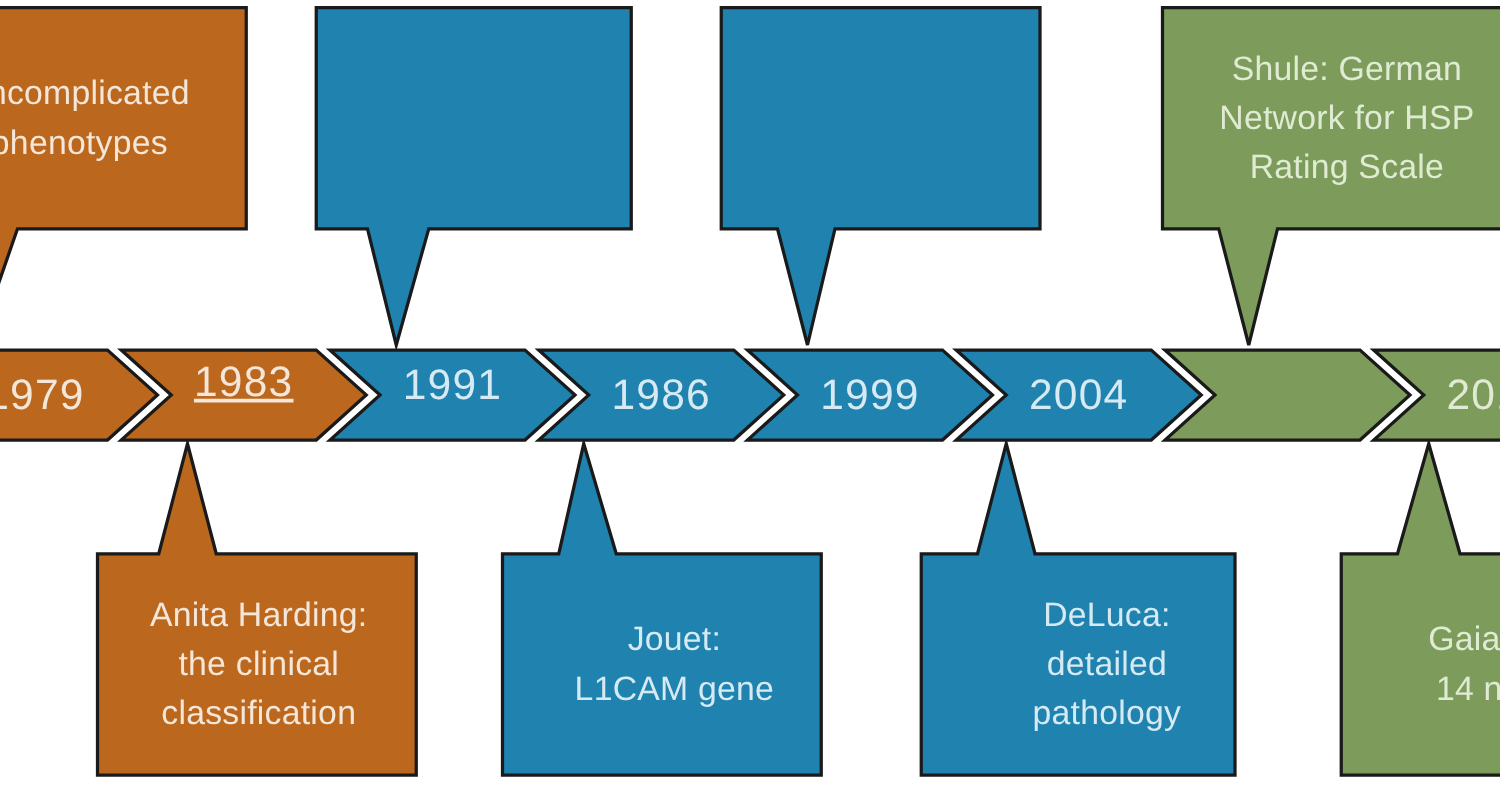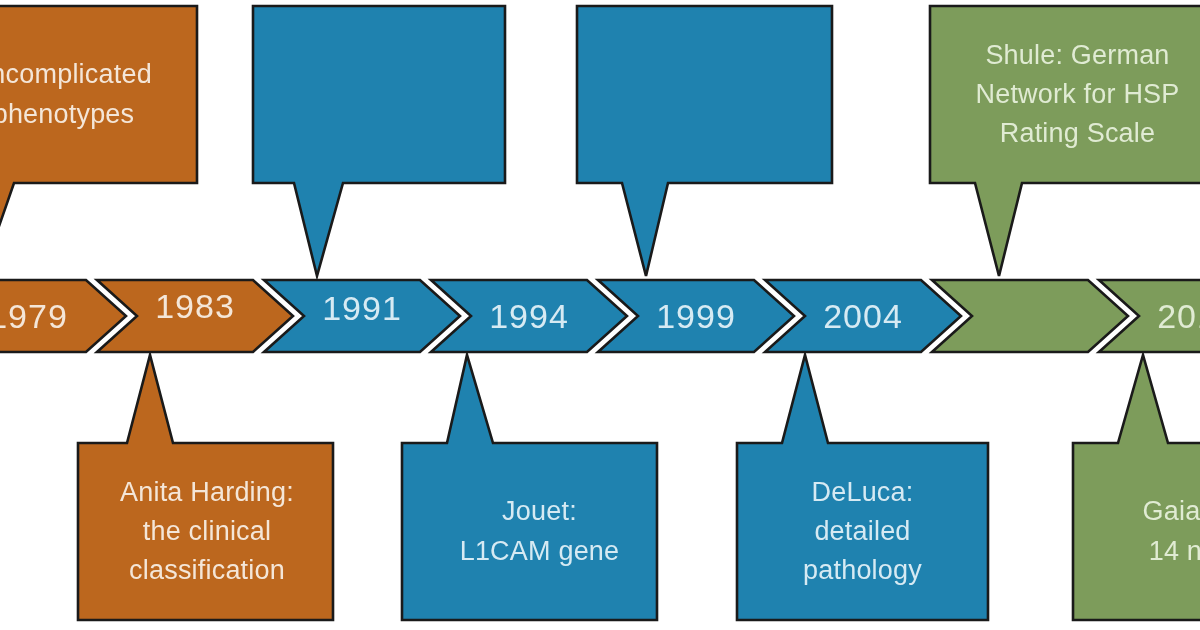--- a/index.html
+++ b/index.html
@@ -56,27 +56,27 @@
 phenotypes</div>
   <div class="overlay callout-text t-green" style="left:930px;top:6px;width:295px;height:177px;">Shule: German
 Network for HSP
 Rating Scale</div>
 
   <div class="overlay callout-text t-orange" style="left:78px;top:443px;width:258px;height:177px;">Anita Harding:
 the clinical
 classification</div>
   <div class="overlay callout-text t-blue" style="left:412px;top:443px;width:255px;height:177px;">Jouet:
 L1CAM gene</div>
-  <div class="overlay callout-text t-blue" style="left:737px;top:443px;width:251px;height:177px;">DeLuca:
+  <div class="overlay callout-text t-blue" style="left:760px;top:443px;width:251px;height:177px;">DeLuca:
 detailed
 pathology</div>
   <div class="overlay callout-text t-green" style="left:1073px;top:443px;width:322px;height:177px;">Gaia Novarino:
 14 new genes</div>
 
   <div class="overlay year-text t-orange" style="left:-70px;top:281px;width:196px;height:71px;">1979</div>
-  <div class="overlay year-text t-orange" style="left:97px;top:281px;width:196px;height:51px;">1983</div>
+  <div class="overlay year-text t-orange" style="left:97px;top:281px;width:196px;height:51px;text-decoration:underline;">1983</div>
   <div class="overlay year-text t-blue" style="left:264px;top:281px;width:196px;height:55px;">1991</div>
-  <div class="overlay year-text t-blue" style="left:431px;top:281px;width:196px;height:71px;">1994</div>
+  <div class="overlay year-text t-blue" style="left:431px;top:281px;width:196px;height:71px;">1986</div>
   <div class="overlay year-text t-blue" style="left:598px;top:281px;width:196px;height:71px;">1999</div>
   <div class="overlay year-text t-blue" style="left:765px;top:281px;width:196px;height:71px;">2004</div>
   <div class="overlay year-text t-green" style="left:1099px;top:281px;width:196px;height:71px;">2014</div>
 
 </div>
 
 </body></html>

